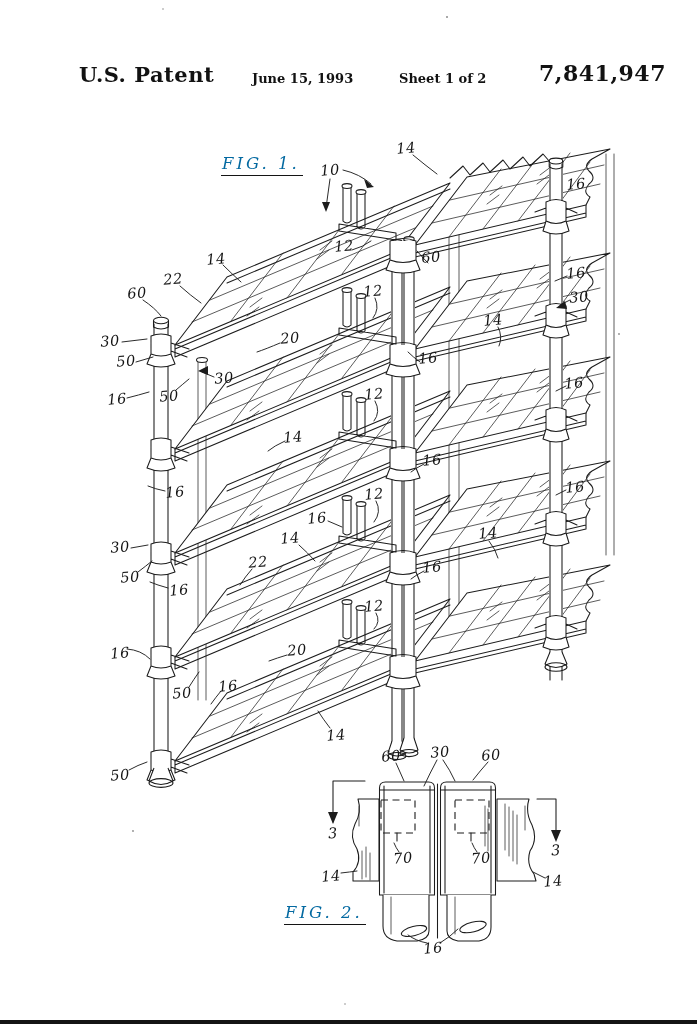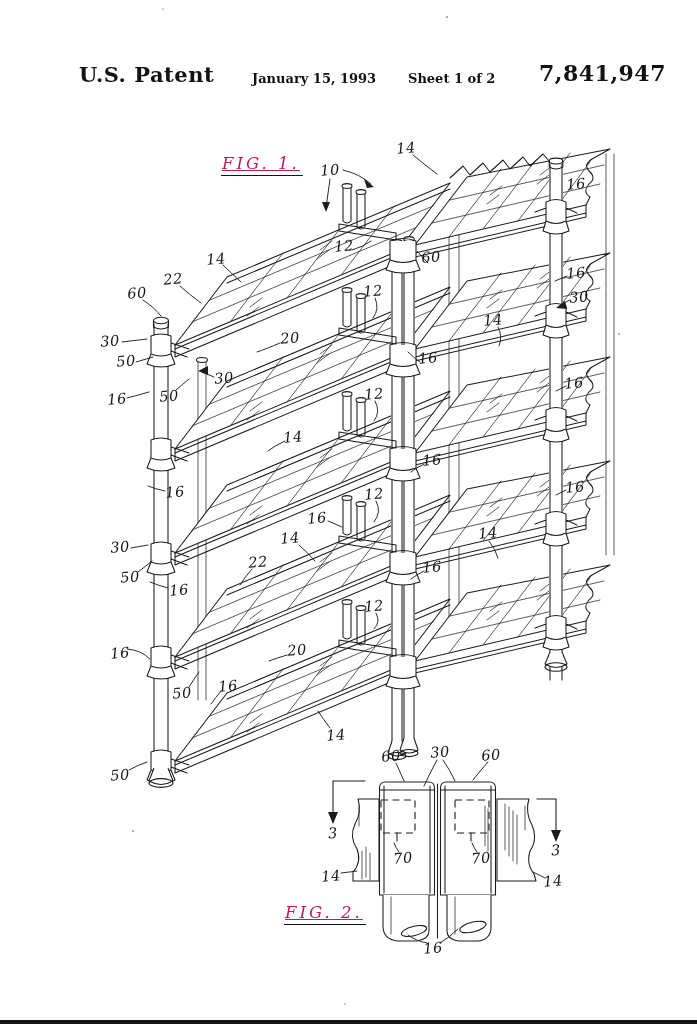--- a/index.html
+++ b/index.html
@@ -1,46 +1,46 @@
 <!DOCTYPE html>
 <html><head>
 <meta charset="utf-8">
 <style>
   html,body{margin:0;padding:0;background:#e8e8e8;}
   .page{position:relative;width:697px;height:1024px;margin:0 auto;background:#ffffff;overflow:hidden;
         font-family:"DejaVu Serif", serif;color:#111;}
   .hdr{position:absolute;white-space:nowrap;color:#121212;}
   .hdr-publication{left:79px;top:62px;font-size:21px;font-weight:bold;letter-spacing:.5px;}
   .hdr-date{left:252px;top:71px;font-size:13px;font-weight:bold;}
-  .hdr-sheet{left:408px;top:71px;font-size:13px;font-weight:bold;}
+  .hdr-sheet{left:399px;top:71px;font-size:13px;font-weight:bold;}
   .hdr-number{left:539px;top:60px;font-size:22px;font-weight:bold;letter-spacing:.5px;}
   .drawing{position:absolute;left:0;top:0;}
   .fig-title{position:absolute;font-style:italic;font-size:16.5px;letter-spacing:3px;
-             border-bottom:1.6px solid #141414;padding:0 3px 2px 1px;white-space:nowrap;color:#be185d;text-decoration:underline;}
+             border-bottom:1.6px solid #141414;padding:0 3px 2px 1px;white-space:nowrap;color:#0369a1;}
   .fig1-title{left:221px;top:154px;}
   .fig2-title{left:284px;top:903px;}
   .ref{position:absolute;transform:translate(-50%,-50%) rotate(-5deg);
        font-style:italic;font-size:14.5px;font-family:"DejaVu Serif",serif;color:#141414;
        white-space:nowrap;letter-spacing:.5px;}
   svg .ln{stroke:#1c1c1c;stroke-width:1.05;fill:none;stroke-linecap:round;stroke-linejoin:round;}
   svg .lnf{stroke:#1c1c1c;stroke-width:1.05;fill:#ffffff;stroke-linejoin:round;}
   svg .grid{stroke:#262626;stroke-width:.75;fill:none;stroke-linecap:round;}
   svg .wf{fill:#ffffff;stroke:none;}
   svg .ldr{stroke:#202020;stroke-width:.95;fill:none;stroke-linecap:round;}
   svg .ah{fill:#1c1c1c;stroke:none;}
   svg .dash{stroke:#1c1c1c;stroke-width:1.1;fill:none;stroke-dasharray:7 4.5;}
 </style>
 </head>
 <body>
 
 <div class="page">
 
   <header>
     <span class="hdr hdr-publication">U.S. Patent</span>
-    <span class="hdr hdr-date">January 15, 1993</span>
+    <span class="hdr hdr-date">June 15, 1993</span>
     <span class="hdr hdr-sheet">Sheet 1 of 2</span>
     <span class="hdr hdr-number">7,841,947</span>
   </header>
 
   <svg class="drawing" width="697" height="1024" viewBox="0 0 697 1024">
     <defs>
 
       <g id="shelfL">
         <path class="lnf" d="M415,-100 L586,-140 L590,-148 Q582,-153 589,-161 Q597,-167 589,-174 Q583,-180 592,-186 L610,-196 L467,-168 Z"></path>
         <path class="ln" d="M415,-88 L586,-128 M415,-92 L586,-132 M586,-140 L586,-128 M415,-100 L415,-88"></path>

